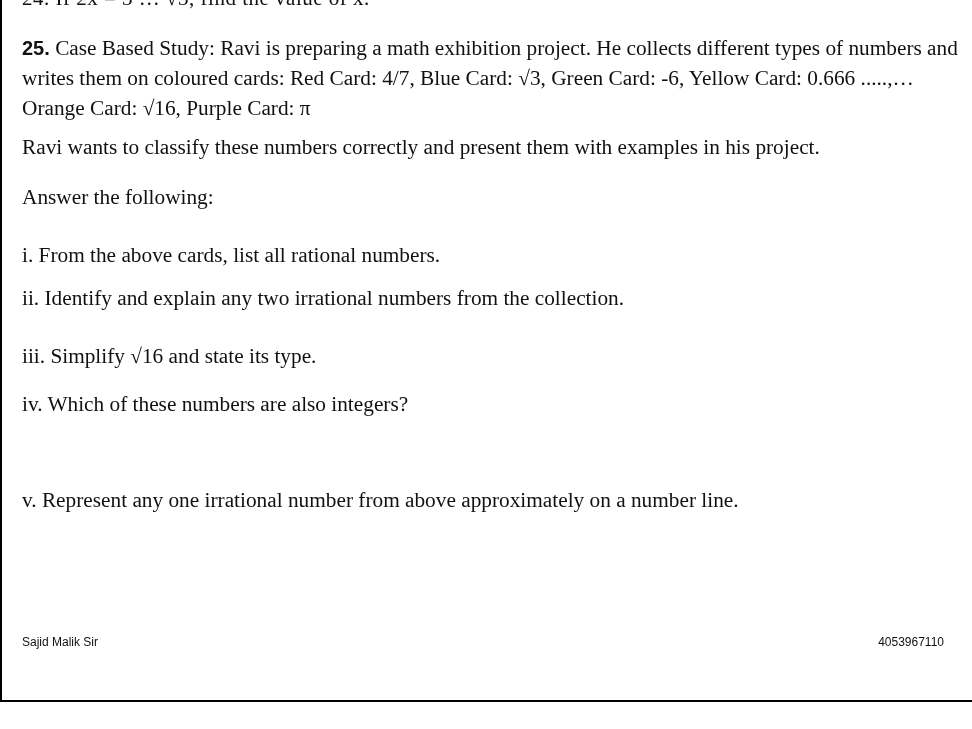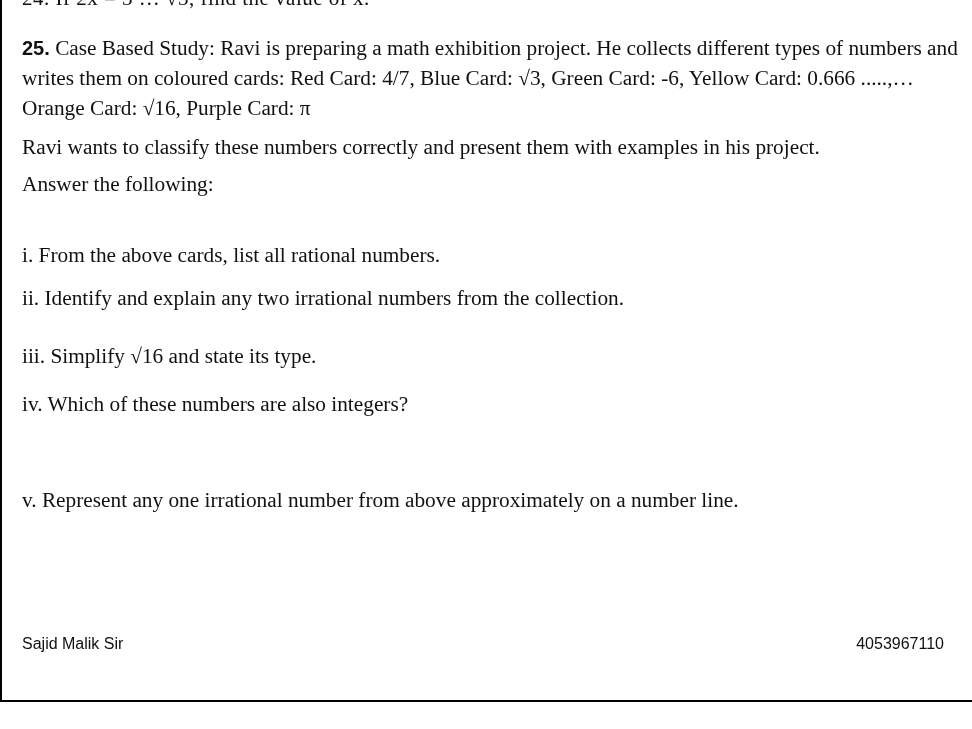--- a/index.html
+++ b/index.html
@@ -15,34 +15,34 @@
       white-space: nowrap; letter-spacing: 0.5px;
     }
     .q-intro {
       position: absolute; left: 22px; top: 33px; width: 945px;
       font-size: 21.3px; line-height: 30px;
     }
     .q-num { font-family: "Liberation Sans", "DejaVu Sans", sans-serif; font-weight: bold; font-size: 20px; }
     .line { position: absolute; left: 22px; font-size: 21.3px; white-space: nowrap; }
     .footer {
       position: absolute; top: 635px; font-family: "Liberation Sans", "DejaVu Sans", sans-serif;
-      font-size: 16px; color: #111;
+      font-size: 12px; color: #111;
     }
   </style>
 </head>
 <body>
 
 <div class="page-box"></div>
 
 <div class="cutoff serif">24. If 2x  =  3  …  √3, find the value of x.</div>
 
 <div class="q-intro serif"><span class="q-num">25.</span><span> Case Based Study: Ravi is preparing a math exhibition project. He collects different types of numbers and writes them on coloured cards: Red Card: 4/7, Blue Card: √3, Green Card: -6, Yellow Card: 0.666 .....,…Orange Card: √16, Purple Card: π</span></div>
 
 <div class="line serif" style="top:135px;text-align:center;">Ravi wants to classify these numbers correctly and present them with examples in his project.</div>
-<div class="line serif" style="top:172px;text-align:center;">Answer the following:</div>
+<div class="line serif" style="top:185px;text-align:center;">Answer the following:</div>
 <div class="line serif" style="top:243px;">i. From the above cards, list all rational numbers.</div>
 <div class="line serif" style="top:286px;">ii. Identify and explain any two irrational numbers from the collection.</div>
 <div class="line serif" style="top:344px;">iii. Simplify √16 and state its type.</div>
 <div class="line serif" style="top:392px;">iv. Which of these numbers are also integers?</div>
 <div class="line serif" style="top:488px;">v. Represent any one irrational number from above approximately on a number line.</div>
 
 <div class="footer" style="left:22px;">Sajid Malik Sir</div>
 <div class="footer" style="right:28px;">4053967110</div>
 
 </body></html>

